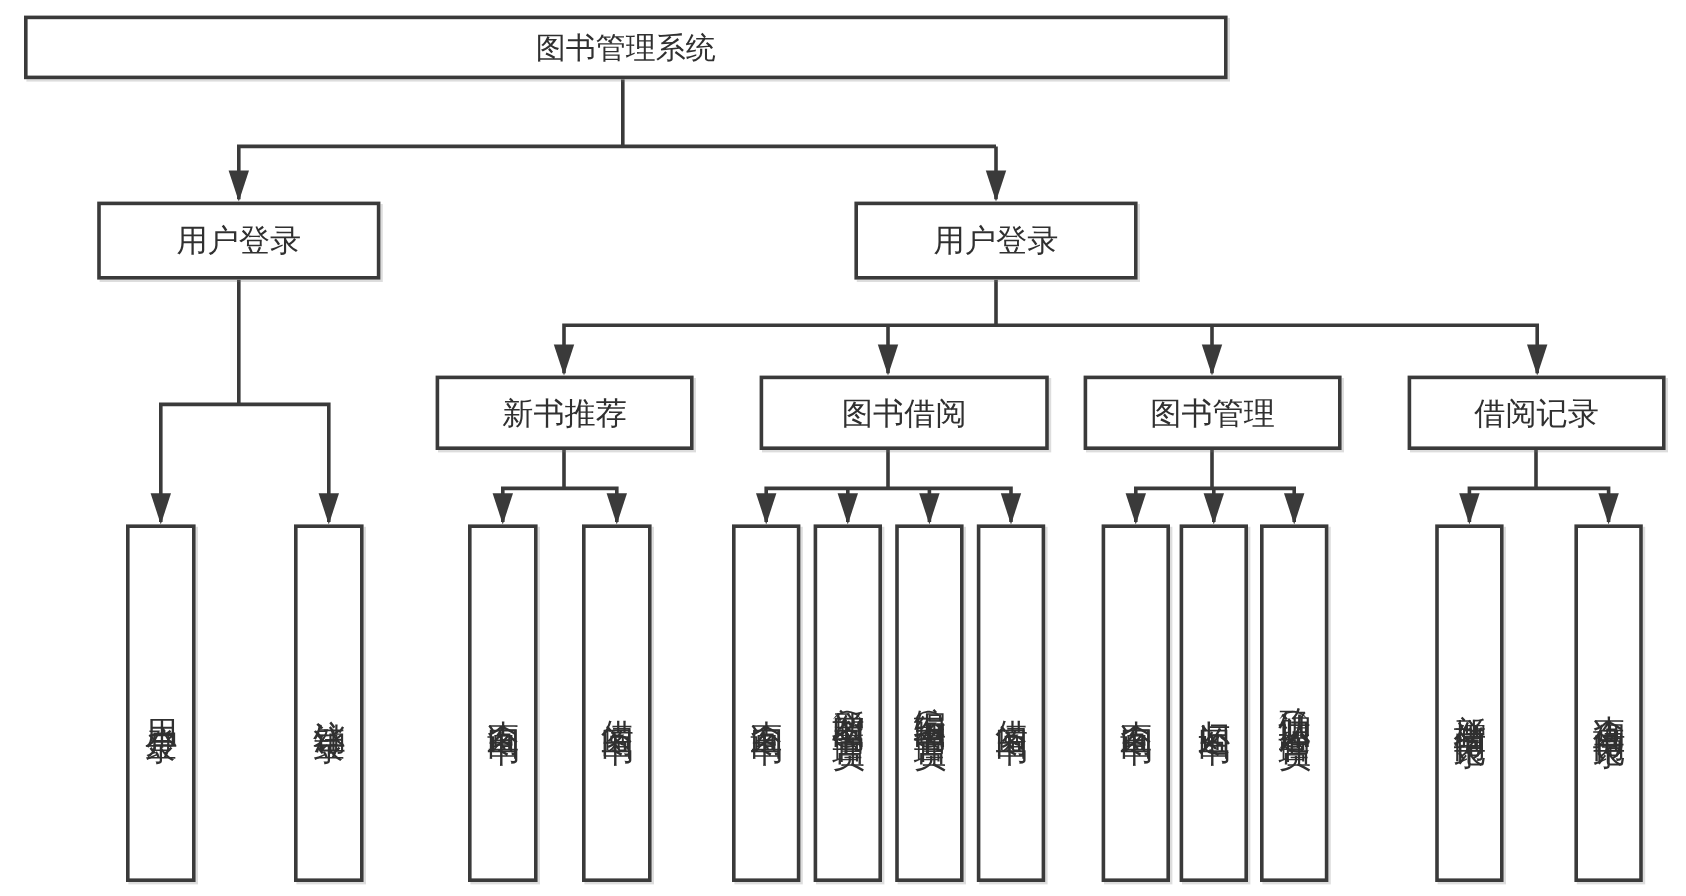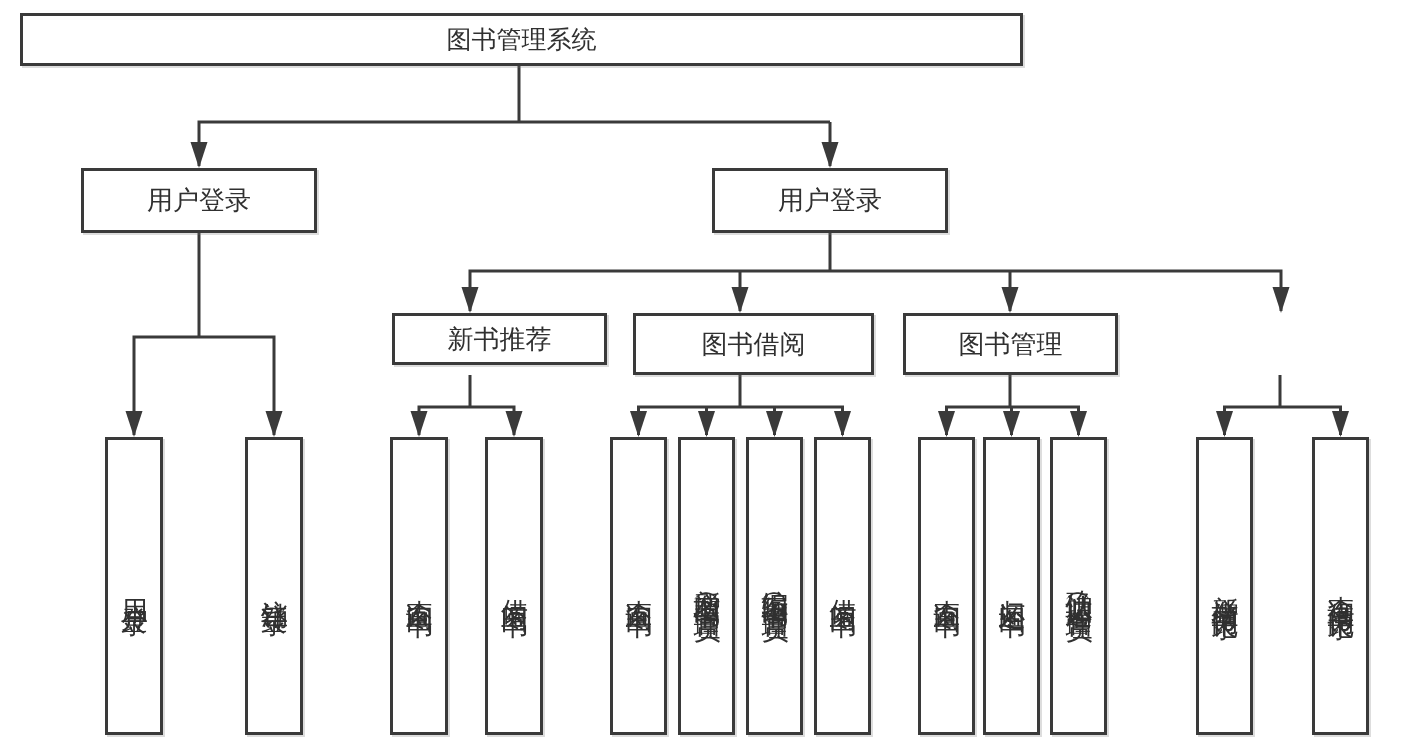--- a/index.html
+++ b/index.html
@@ -118,28 +118,31 @@
     <span>图书管理系统</span>
   </div>
 
   <div class="node h" style="left:81px; top:168px; width:236px; height:65px;">
     <span>用户登录</span>
   </div>
   <div class="node h" style="left:712px; top:168px; width:236px; height:65px;">
     <span>用户登录</span>
   </div>
 
-  <div class="node h" style="left:363px; top:313px; width:215px; height:52px;margin-left:29px;">
+  <div class="node h" style="left:363px; top:313px; width:215px; height:62px;">
     <span>新书推荐</span>
   </div>
   <div class="node h" style="left:633px; top:313px; width:241px; height:62px;">
     <span>图书借阅</span>
   </div>
   <div class="node h" style="left:903px; top:313px; width:215px; height:62px;">
     <span>图书管理</span>
+  </div>
+  <div class="node h" style="left:1173px; top:313px; width:215px; height:62px;">
+    <span>借阅记录</span>
   </div>
 
   <div class="node v" style="left:105px; top:437px; width:58px; height:298px;">
     <span>用户登录</span>
   </div>
   <div class="node v" style="left:245px; top:437px; width:58px; height:298px;">
     <span>注销登录</span>
   </div>
 
   <div class="node v" style="left:390px; top:437px; width:58px; height:298px;">

